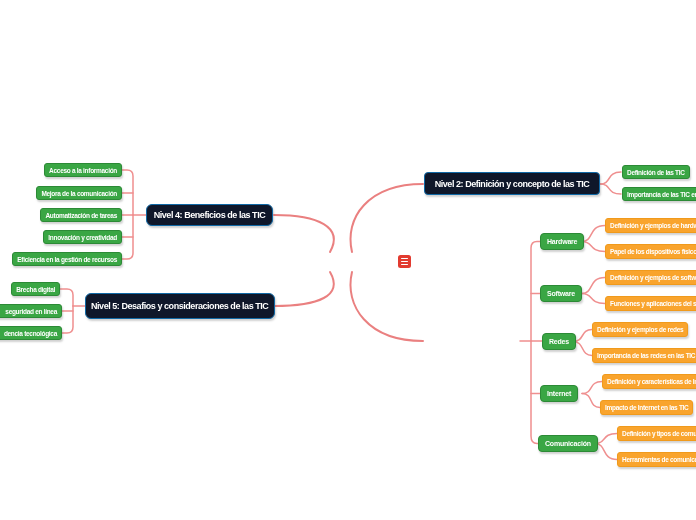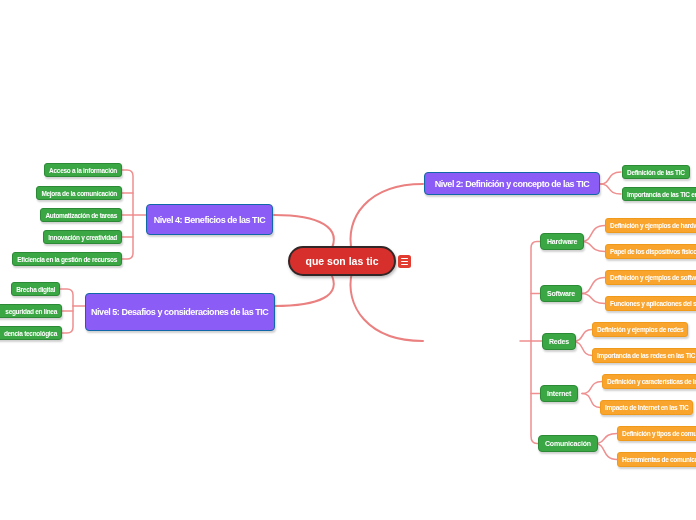--- a/index.html
+++ b/index.html
@@ -2,21 +2,21 @@
 <html><head>
 <meta charset="utf-8">
 <style>
   html,body{margin:0;padding:0;background:#fff;}
   .canvas{position:relative;width:696px;height:520px;background:#ffffff;overflow:hidden;
           font-family:"Liberation Sans",sans-serif;}
   svg.links{position:absolute;left:0;top:0;width:696px;height:520px;}
   .node{position:absolute;display:flex;align-items:center;justify-content:center;
         white-space:nowrap;font-weight:bold;color:#fff;box-sizing:border-box;
         box-shadow:1px 2px 2px rgba(90,90,90,.28);}
-  .blue{background:#8b5cf6;border:1px solid #1069a6;border-radius:4px;
+  .blue{background:#0f172a;border:1px solid #1069a6;border-radius:4px;
         font-size:9px;letter-spacing:-0.45px;}
   .blue.wrap{white-space:normal;line-height:1.15;justify-content:flex-start;
         text-align:left;padding:2px 5px;}
   .green{background:#3aa644;border:1px solid #2c8a36;border-radius:3px;
         font-size:6.5px;letter-spacing:-0.3px;padding:0 4px;height:14px;}
   .green.cat{height:17px;font-size:7px;letter-spacing:-0.2px;padding:0 6px;border-radius:4px;}
   .orange{background:#f9a42d;border:1px solid #f09a1c;border-radius:3px;
         font-size:6.5px;letter-spacing:-0.3px;padding:0 4px;height:15px;}
   .clipL{justify-content:flex-end;text-align:right;}
   .central{background:#d7302c;border:2.5px solid #332626;border-radius:16px;
@@ -64,21 +64,20 @@
       <path d="M133,215 H122"></path>
       <path d="M133,237 H122"></path>
       <path d="M133,215 V253 Q133,259 127,259 H122"></path>
       <path d="M85,306 H73"></path>
       <path d="M73,306 V295 Q73,289 67,289 H60"></path>
       <path d="M73,311 H62"></path>
       <path d="M73,306 V327 Q73,333 67,333 H62"></path>
     </g>
   </svg>
 
-  <div class="node central" style="left:288px;top:246px;width:108px;height:30px;">que son las tic</div>
   <div class="menu-btn">
       <i></i>
       <i></i>
       <i></i>
     </div>
 
   <div class="node blue" style="left:424px;top:172px;width:176px;height:23px;">Nivel 2: Definición y concepto de las TIC</div>
   <div class="node green" style="left:622px;top:165px;">Definición de las TIC</div>
   <div class="node green" style="left:622px;top:187px;">Importancia de las TIC en</div>
 
@@ -96,25 +95,25 @@
   <div class="node orange" style="left:592px;top:348px;">Importancia de las redes en las TIC</div>
 
   <div class="node green cat" style="left:540px;top:385px;">Internet</div>
   <div class="node orange" style="left:602px;top:374px;">Definición y características de Internet</div>
   <div class="node orange" style="left:600px;top:400px;">Impacto de Internet en las TIC</div>
 
   <div class="node green cat" style="left:538px;top:435px;">Comunicación</div>
   <div class="node orange" style="left:617px;top:426px;">Definición y tipos de comunicación</div>
   <div class="node orange" style="left:617px;top:452px;">Herramientas de comunicación</div>
 
-  <div class="node blue" style="left:146px;top:204px;width:127px;height:31px;">Nivel 4: Beneficios de las TIC</div>
+  <div class="node blue" style="left:146px;top:204px;width:127px;height:22px;border-radius:6px;">Nivel 4: Beneficios de las TIC</div>
   <div class="node green" style="right:574px;top:163px;">Acceso a la información</div>
   <div class="node green" style="right:574px;top:186px;">Mejora de la comunicación</div>
   <div class="node green" style="right:574px;top:208px;">Automatización de tareas</div>
   <div class="node green" style="right:574px;top:230px;">Innovación y creatividad</div>
   <div class="node green" style="right:574px;top:252px;">Eficiencia en la gestión de recursos</div>
 
-  <div class="node blue wrap" style="left:85px;top:293px;width:190px;height:38px;">Nivel 5: Desafios y consideraciones de las TIC</div>
+  <div class="node blue wrap" style="left:85px;top:293px;width:190px;height:26px;border-radius:6px;">Nivel 5: Desafios y consideraciones de las TIC</div>
   <div class="node green" style="right:636px;top:282px;">Brecha digital</div>
   <div class="node green clipL" style="right:634px;top:304px;width:95px;">seguridad en línea</div>
   <div class="node green clipL" style="right:634px;top:326px;width:100px;">dencia tecnológica</div>
 
 </div>
 
 </body></html>

